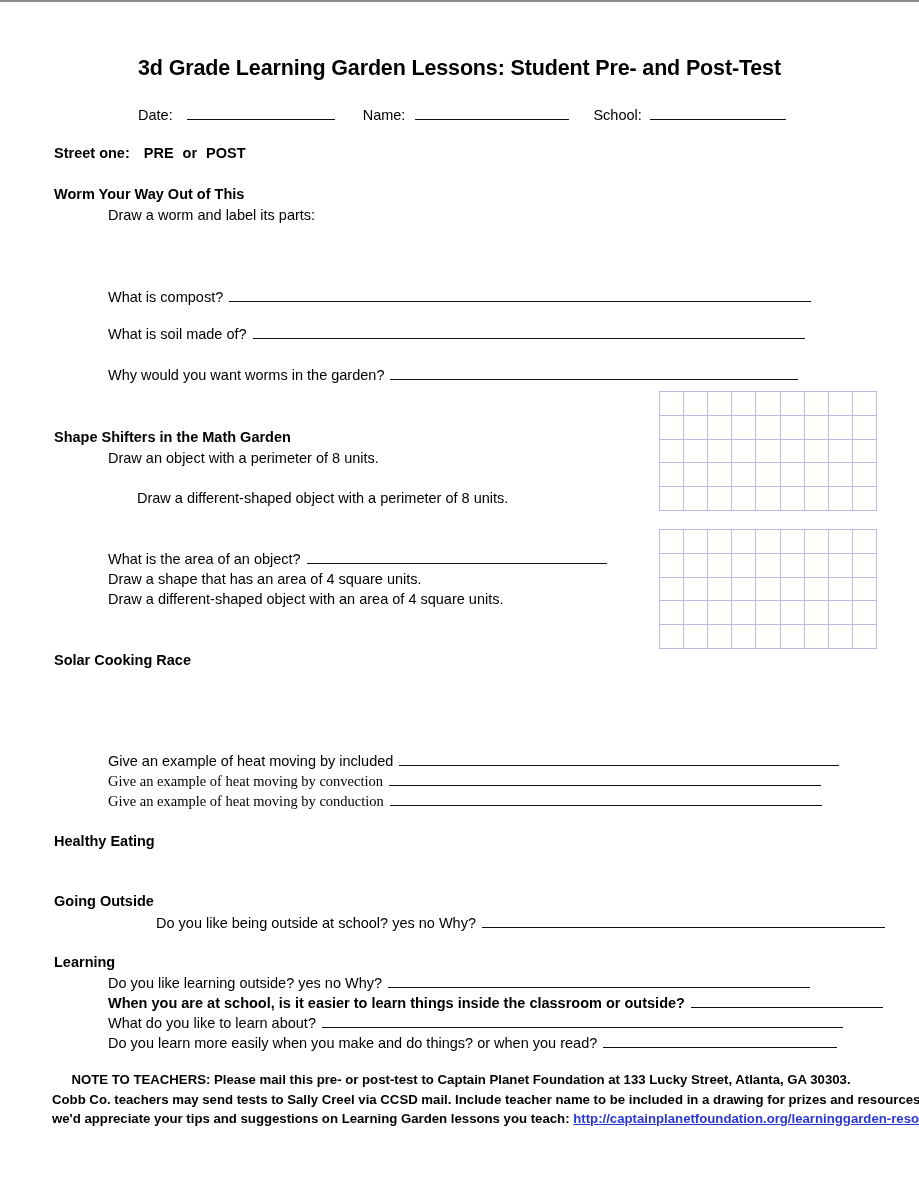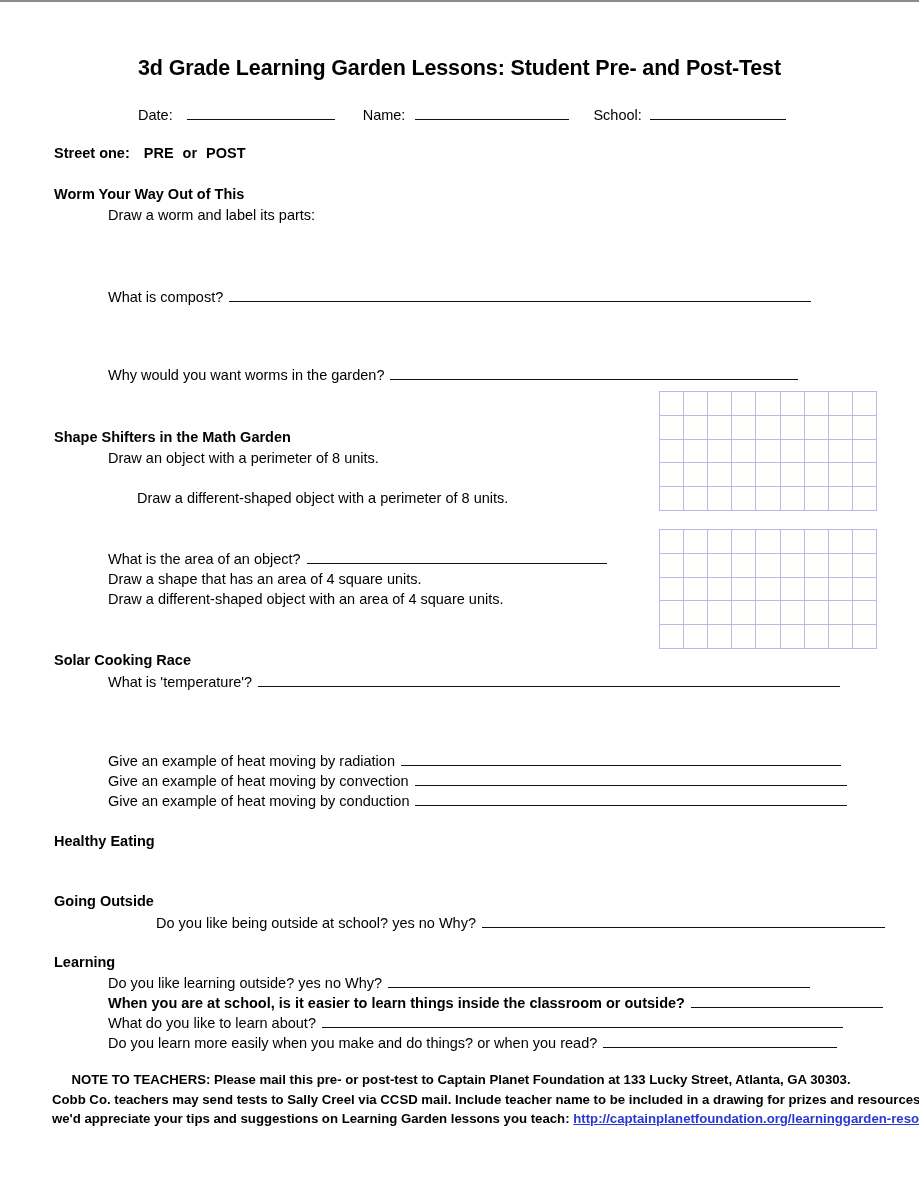--- a/index.html
+++ b/index.html
@@ -133,20 +133,23 @@
   <div class="sec-head" style="top:184px;">Worm Your Way Out of This</div>
 
   <div class="qline" style="top:205px;">
     <span class="txt">Draw a worm and label its parts:</span>
   </div>
 
   <div class="qline" style="top:286px;">
     <span class="txt">What is compost?</span><span class="blank" style="width:582px;margin-left:6px;"></span>
   </div>
 
+  <div class="qline" style="top:323px;">
+    <span class="txt">What is soil made of?</span><span class="blank" style="width:552px;margin-left:6px;"></span>
+  </div>
 
   <div class="qline" style="top:364px;">
     <span class="txt">Why would you want worms in the garden?</span><span class="blank" style="width:408px;margin-left:6px;"></span>
   </div>
 
   <div class="sec-head" style="top:427px;">Shape Shifters in the Math Garden</div>
 
   <div class="qline" style="top:448px;">
     <span class="txt">Draw an object with a perimeter of  8 units.</span>
   </div>
@@ -275,30 +278,27 @@
         <div class="gcell" style="width: 24.1111px;"></div>
         <div class="gcell" style="width: 24.1111px;"></div>
         <div class="gcell" style="width: 24.1111px;"></div>
         <div class="gcell" style="width: 24.1111px;"></div>
         <div class="gcell" style="width: 24.1111px;"></div>
       </div>
     </div>
 
   <div class="sec-head" style="top:650px;">Solar Cooking Race</div>
 
-  <div class="qline" style="top:671px;">
-    <span class="txt">What is 'temperature'?</span><span class="blank" style="width:582px;margin-left:6px;"></span>
-  </div>
   <div class="qline" style="top:750px;">
-    <span class="txt">Give an example of heat moving by radiation</span><span class="blank" style="width:440px;margin-left:6px;"></span>
-  </div>
-  <div class="qline" style="top:770px;">
+    <span class="txt">Give an example of heat moving by included</span><span class="blank" style="width:440px;margin-left:6px;"></span>
+  </div>
+  <div class="qline" style="top:770px;font-family:Liberation Serif, serif;">
     <span class="txt">Give an example of heat moving by convection</span><span class="blank" style="width:432px;margin-left:6px;"></span>
   </div>
-  <div class="qline" style="top:790px;">
+  <div class="qline" style="top:790px;font-family:Liberation Serif, serif;">
     <span class="txt">Give an example of heat moving by conduction</span><span class="blank" style="width:432px;margin-left:6px;"></span>
   </div>
 
   <div class="sec-head" style="top:831px;">Healthy Eating</div>
 
   <div class="sec-head" style="top:891px;">Going Outside</div>
   <div class="qline" style="top:912px;margin-left:48px;">
     <span class="txt">Do you like being outside at school?  yes   no  Why?</span><span class="blank" style="width:403px;margin-left:6px;"></span>
   </div>
 

